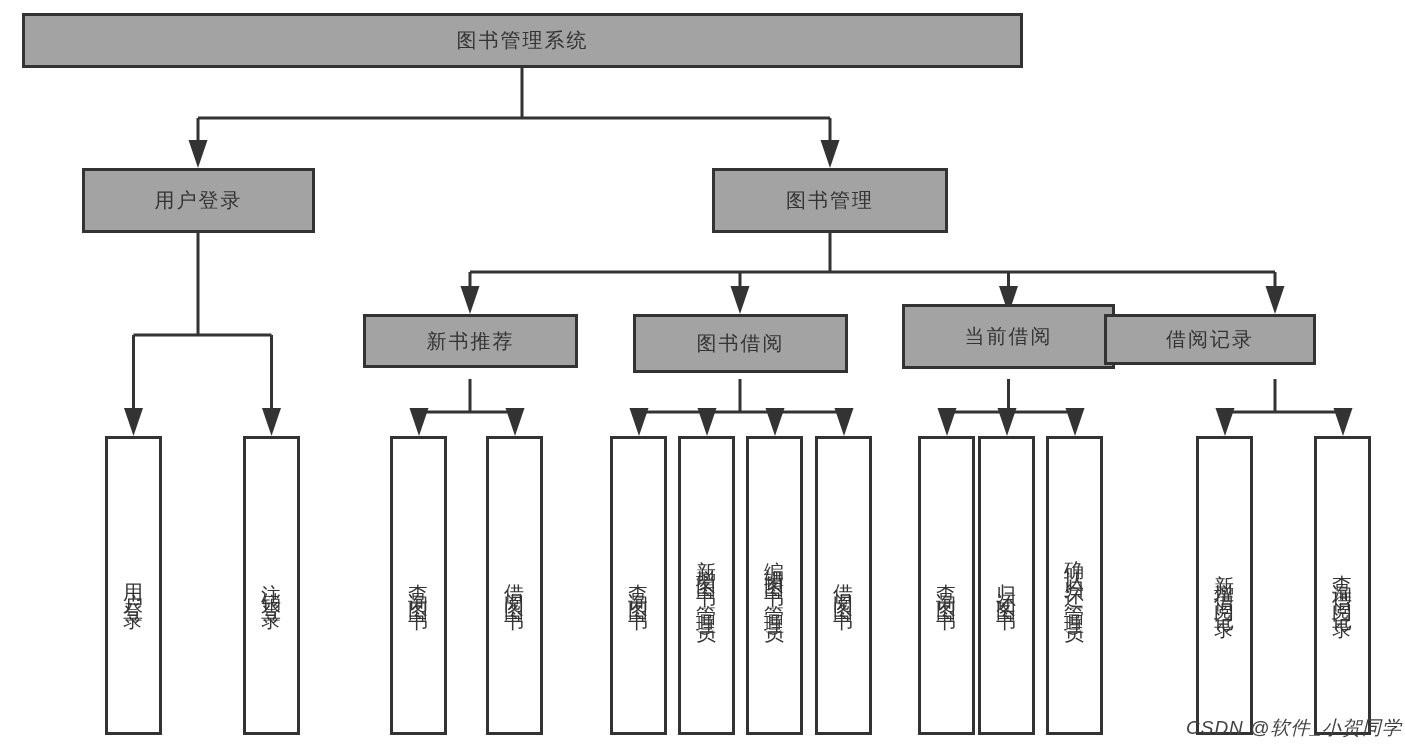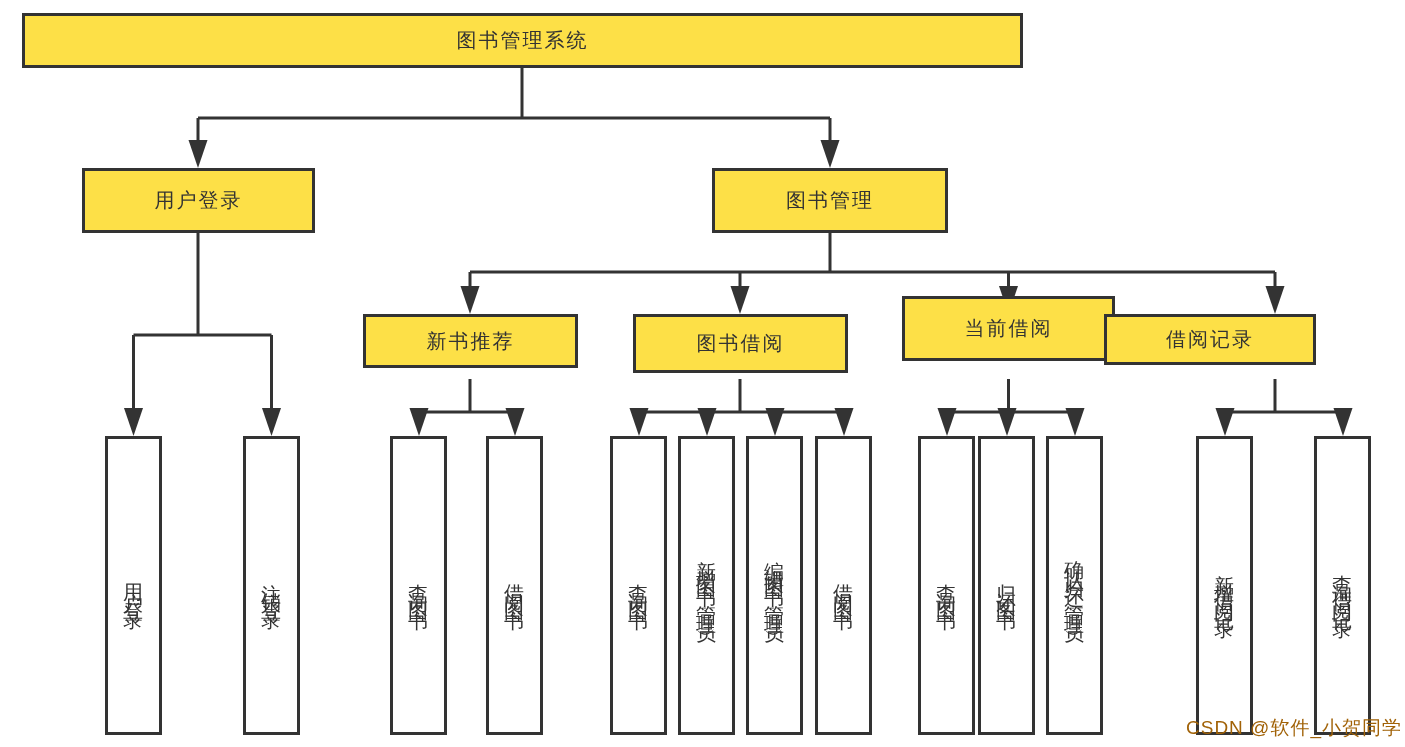--- a/index.html
+++ b/index.html
@@ -21,21 +21,21 @@
     height: 747px;
   }
   svg.connectors {
     position: absolute;
     left: 0; top: 0;
     z-index: 0;
   }
   .node {
     position: absolute;
     box-sizing: border-box;
-    background: #fde047;
+    background: #a3a3a3;
     border: 3px solid #333333;
     display: flex;
     align-items: center;
     justify-content: center;
     z-index: 1;
     color: #333333;
   }
   .node .hlabel {
     font-size: 20px;
     letter-spacing: 2px;
@@ -63,32 +63,33 @@
     line-height: 1;
     color: #333333;
     white-space: nowrap;
   }
   .watermark {
     position: absolute;
     left: 1186px;
     top: 715px;
     z-index: 3;
     font-size: 19px;
-    color: #a16207;
+    color: #404040;
     letter-spacing: 1px;
     white-space: nowrap;
+    font-style: italic;
   }
 
   
   #node-root            { left: 22px;   top: 13px;  width: 1001px; height: 55px; }
   #node-user-login      { left: 82px;   top: 168px; width: 233px;  height: 65px; }
   #node-book-management { left: 712px;  top: 168px; width: 236px;  height: 65px; }
   #node-new-book-rec    { left: 363px;  top: 314px; width: 215px;  height: 54px; }
   #node-book-borrowing  { left: 633px;  top: 314px; width: 215px;  height: 59px; }
-  #node-current-borrow  { left: 902px;  top: 296px; width: 213px;  height: 65px; }
+  #node-current-borrow  { left: 902px;  top: 304px; width: 213px;  height: 65px; }
   #node-borrow-records  { left: 1104px; top: 314px; width: 212px;  height: 51px; }
 
   #leaf-0  { left: 105px;  }
   #leaf-1  { left: 243px;  }
   #leaf-2  { left: 390px;  }
   #leaf-3  { left: 486px;  }
   #leaf-4  { left: 610px;  }
   #leaf-5  { left: 678px;  }
   #leaf-6  { left: 746px;  }
   #leaf-7  { left: 815px;  }

